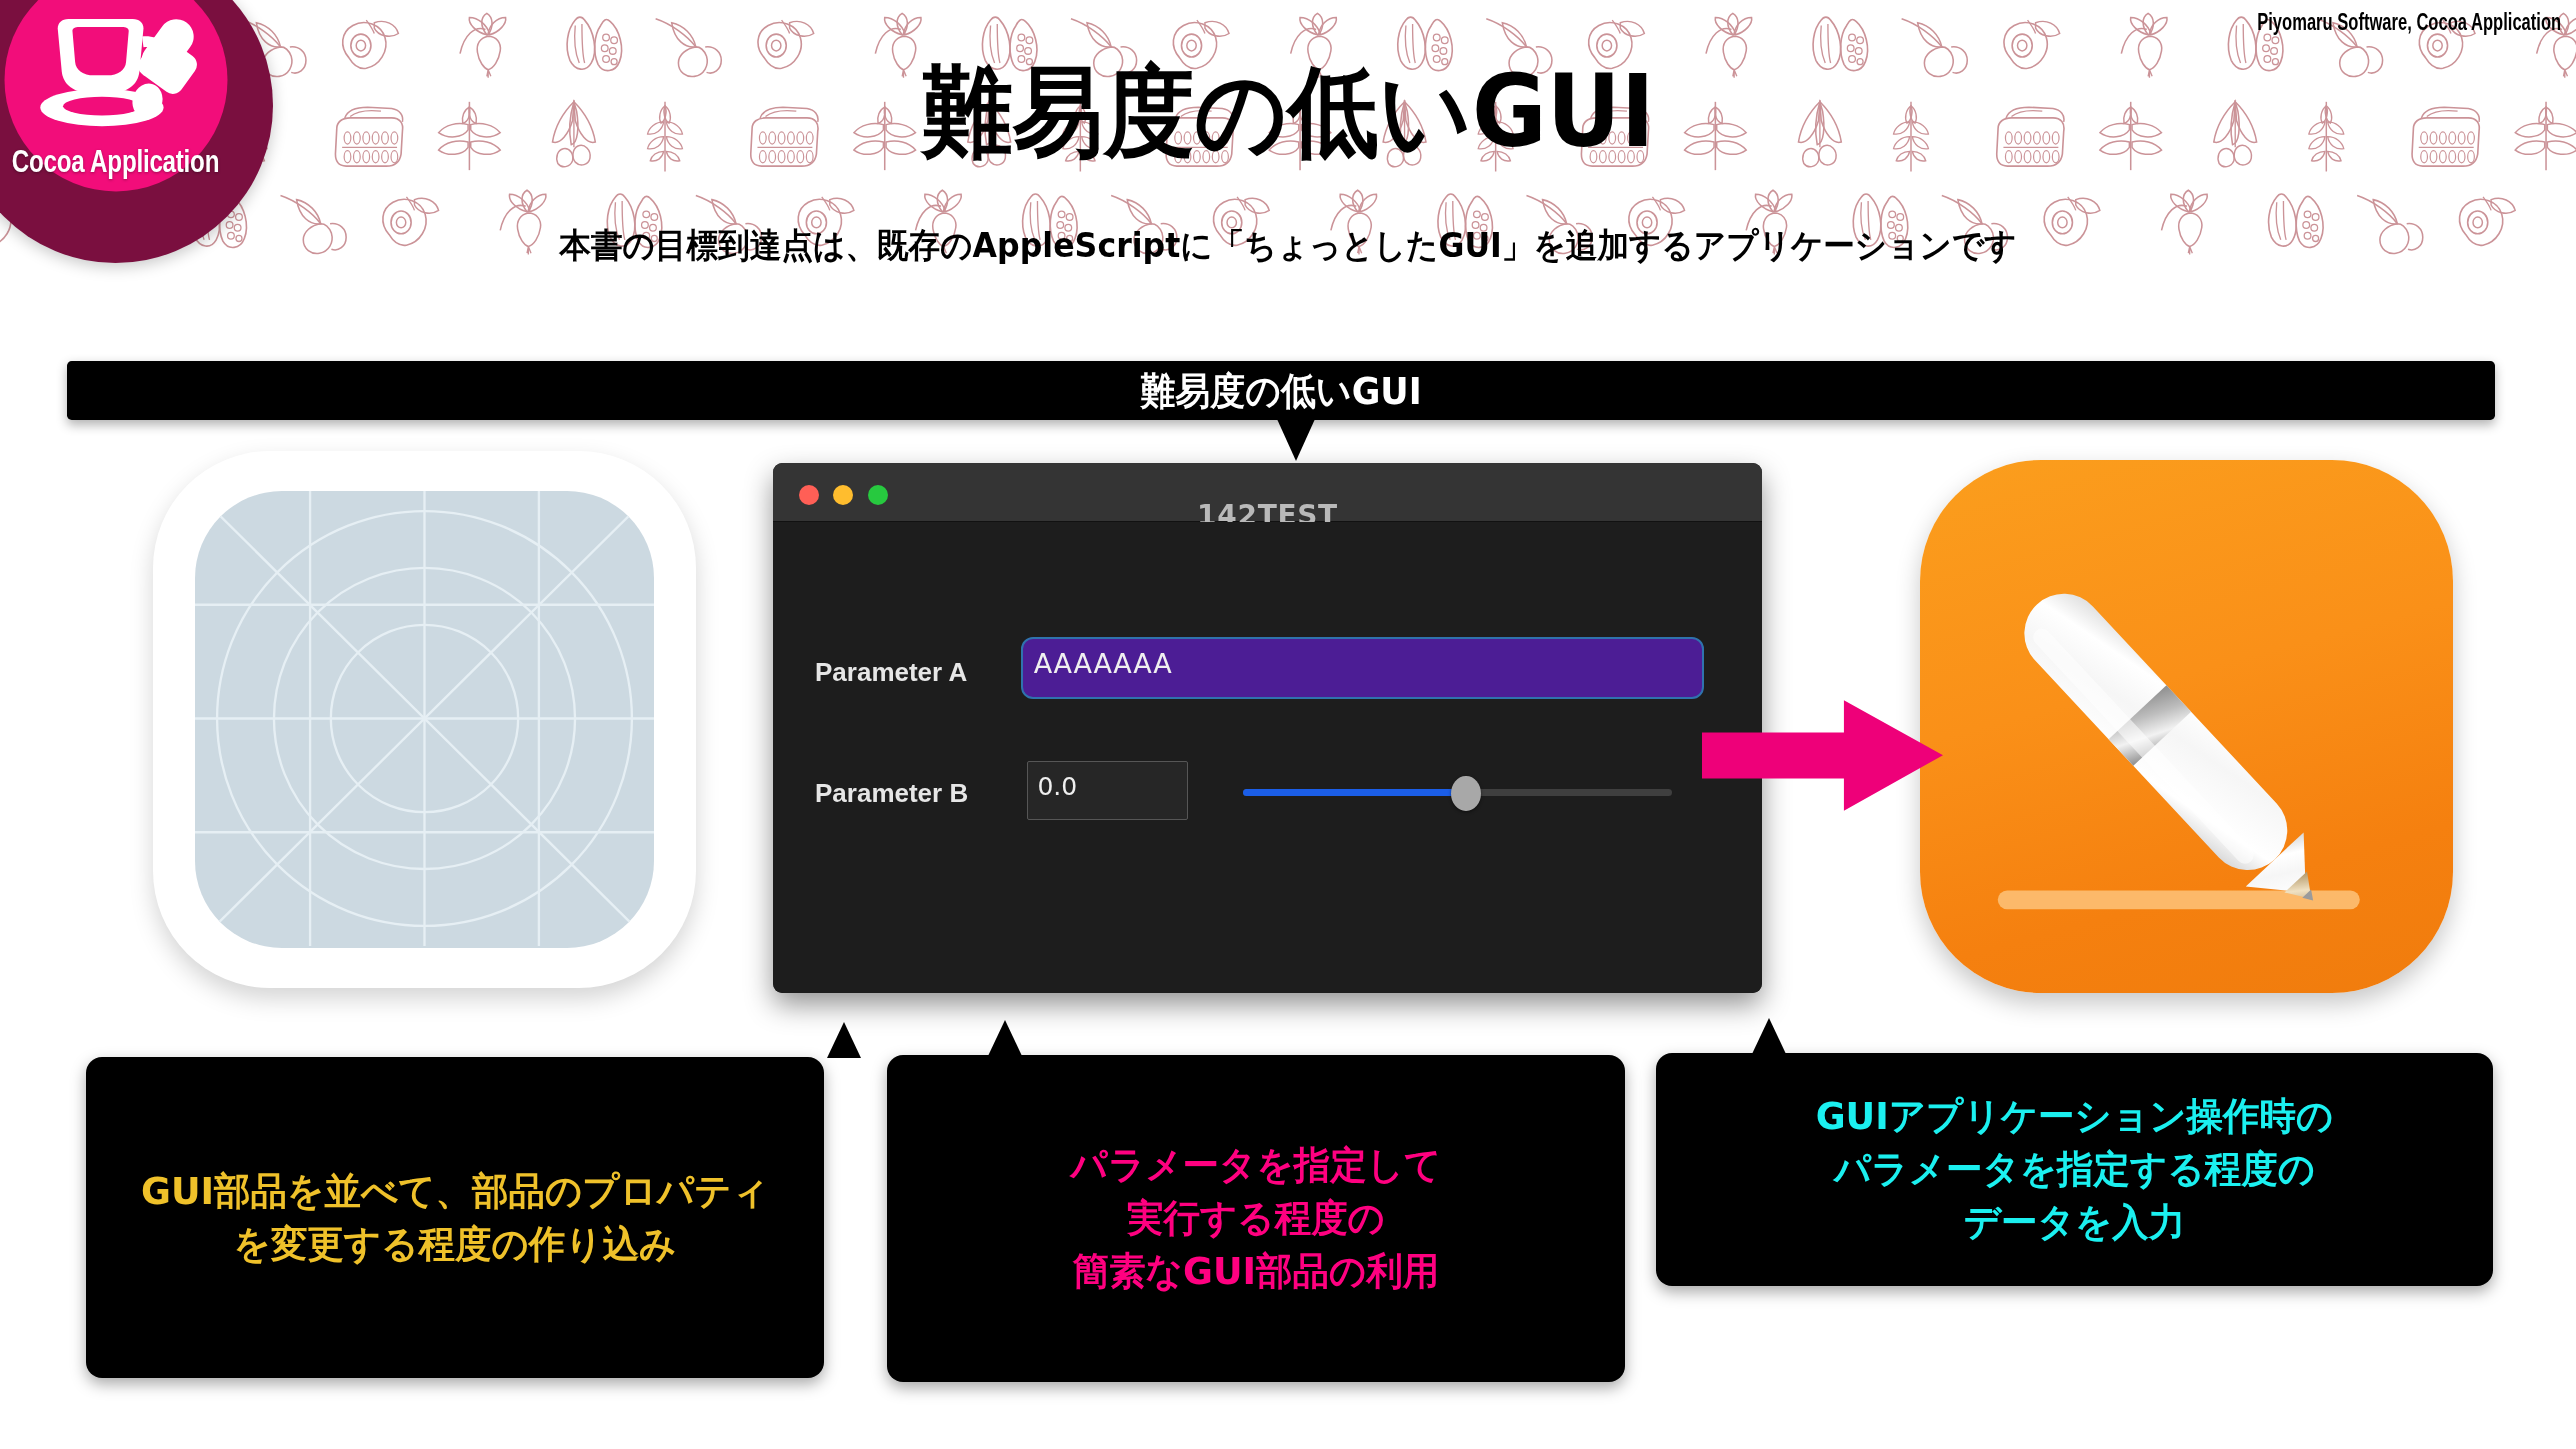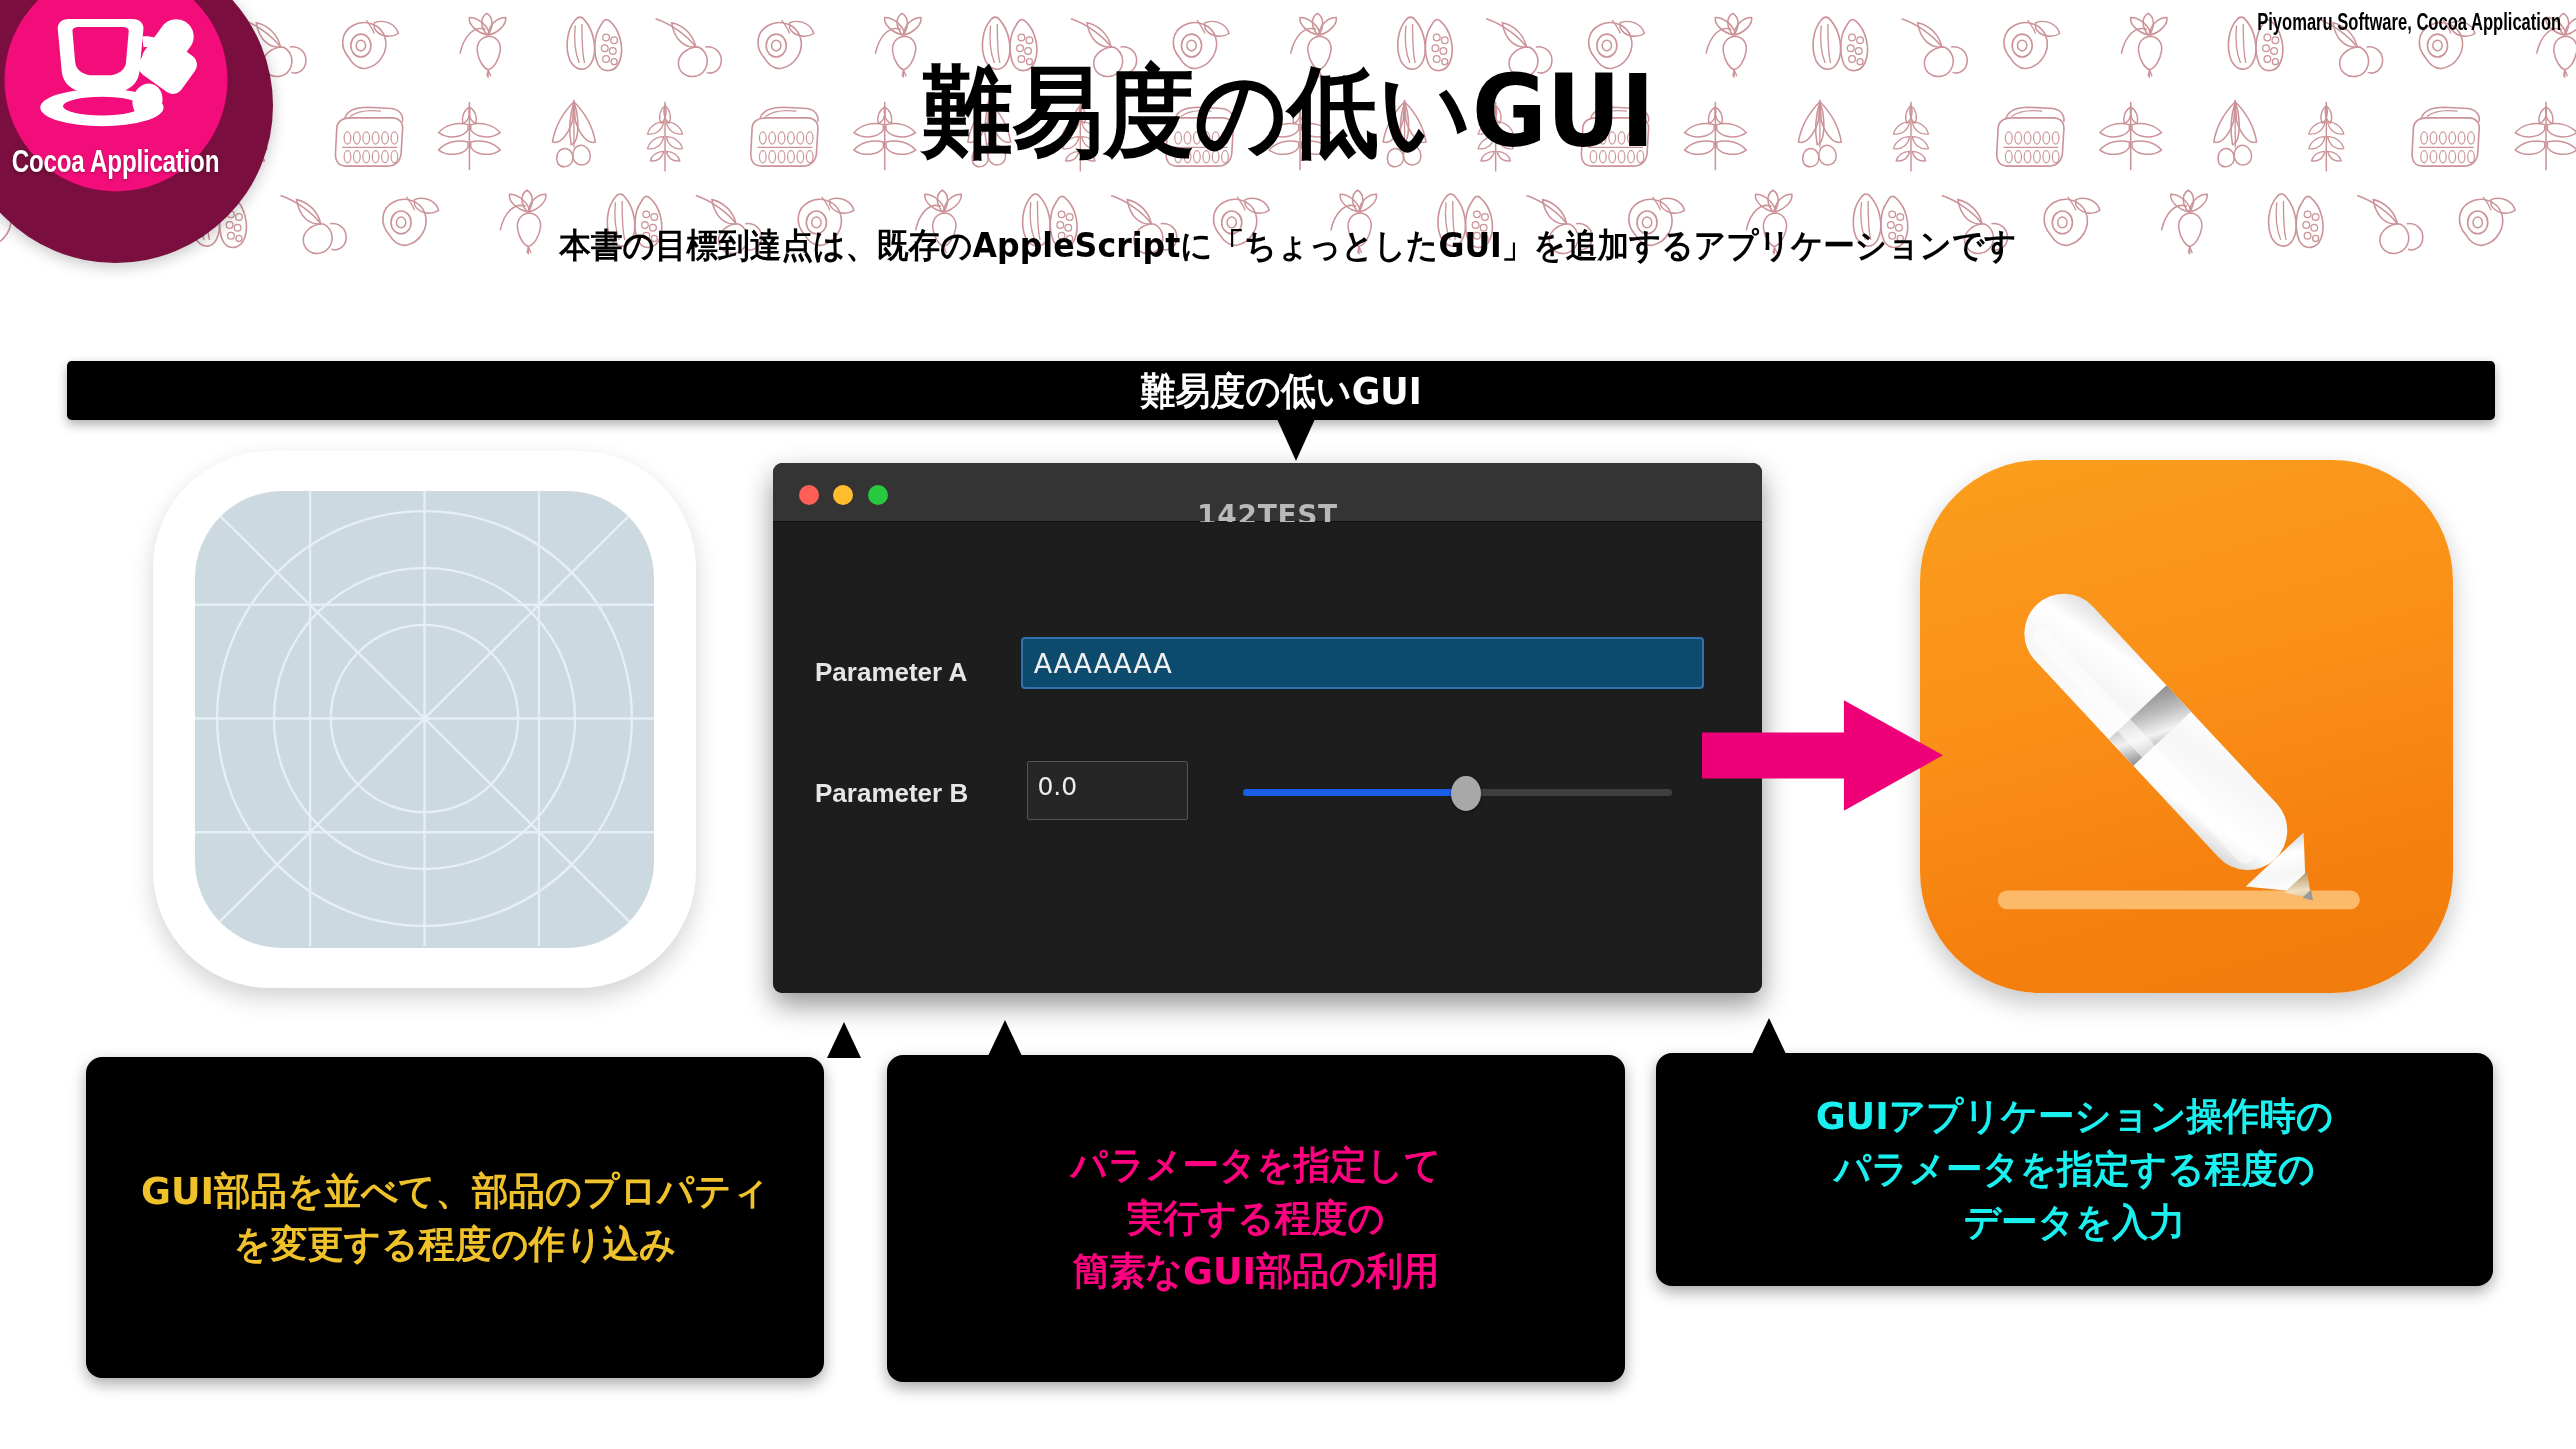--- a/index.html
+++ b/index.html
@@ -137,22 +137,22 @@
   #dialog-body{position:relative;height:472px;background:#1d1d1d;}
 
   .field-label{
     position:absolute;color:#e6e6e6;font-size:26px;font-weight:bold;
     line-height:1;font-family:"Liberation Sans","DejaVu Sans",sans-serif;
   }
   #label-param-a{left:42px;top:137px;}
   #label-param-b{left:42px;top:258px;}
 
   #field-param-a{
-    position:absolute;left:248px;top:115px;width:683px;height:52px;
-    background:#0c4a6e;border:2.7px solid #2f72ad;border-radius:4px;
+    position:absolute;left:248px;top:115px;width:683px;height:62px;
+    background:#4c1d95;border:2.7px solid #2f72ad;border-radius:12px;
     box-sizing:border-box;
   }
   #field-param-a .val{
     position:absolute;left:10.7px;top:11.4px;color:#f0f0f0;font-size:27px;
     line-height:1;font-family:"DejaVu Sans","Liberation Sans",sans-serif;
     letter-spacing:0.7px;
   }
 
   #field-param-b{
     position:absolute;left:254px;top:239px;width:161px;height:59px;

